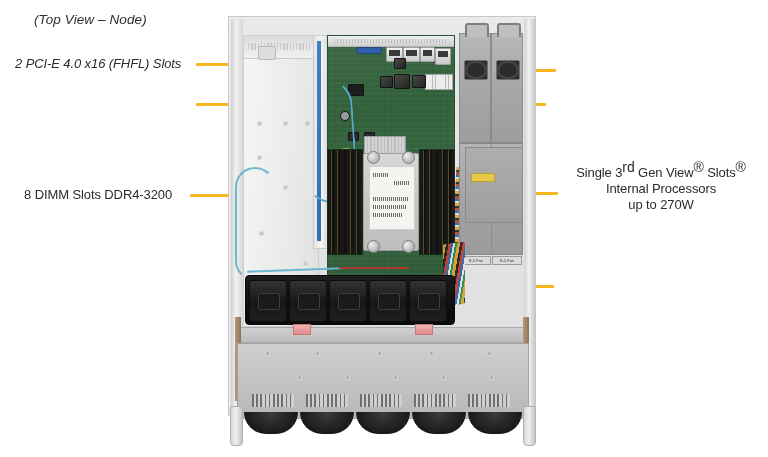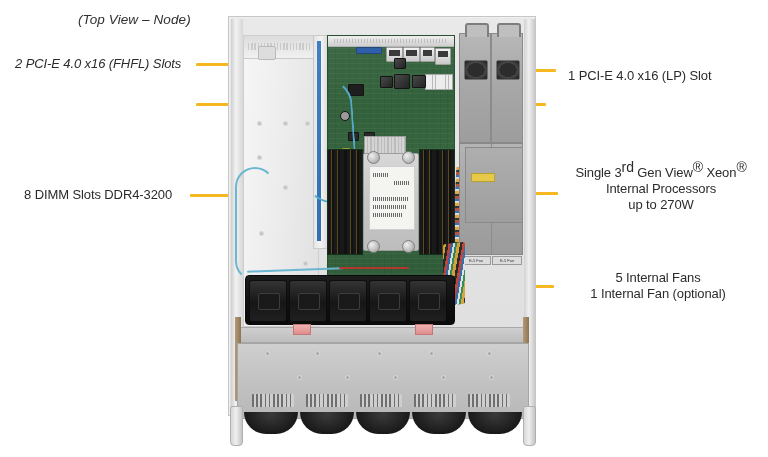--- a/index.html
+++ b/index.html
@@ -7,21 +7,21 @@
     width:768px;height:457px;position:relative;overflow:hidden;
     font-family:"Liberation Sans", sans-serif;
     color:#2b2b2b;
   }
   .diagram{position:absolute;left:0;top:0;width:768px;height:457px;}
 
   
   .title{
     position:absolute;left:34px;top:12px;
     font-style:italic;font-size:13.5px;font-weight:500;color:#2f2f2f;
-    letter-spacing:.1px;white-space:nowrap;margin-left:44px;
+    letter-spacing:.1px;white-space:nowrap;
   }
   .label{
     position:absolute;font-size:13px;color:#2b2b2b;white-space:nowrap;
     letter-spacing:-.1px;line-height:15px;
   }
   .label.r{text-align:left;}
   .label.multi{line-height:16px;}
   .lbl-pcie-fhfl{left:15px;top:56px;font-style:italic;}
   .lbl-m2{left:15px;top:96px;}
   .lbl-dimm{left:24px;top:187px;}
@@ -312,32 +312,27 @@
 </head>
 <body>
 
 <div class="diagram">
 
   <div class="title">(Top View – Node)</div>
 
   <div class="label lbl-pcie-fhfl">2 PCI-E 4.0 x16 (FHFL) Slots</div>
   <div class="label lbl-dimm">8 DIMM Slots DDR4-3200</div>
 
-  <div class="label r lbl-lp">1 PCI-E 4.0 x16 (LP) Slot</div>
 
   <div class="label multi lbl-cpu">
-    <span><span>Single 3</span><sup>rd</sup><span> Gen View</span><sup>®</sup><span> Xeon</span><sup>®</sup></span><br>
+    <span><span>Single 3</span><sup>rd</sup><span> Gen View</span><sup>®</sup><span> Slots</span><sup>®</sup></span><br>
     <span>Internal Processors</span><br>
     <span>up to 270W</span>
   </div>
 
-  <div class="label multi lbl-fans">
-    <span>5 Internal  Fans</span><br>
-    <span>1 Internal  Fan (optional)</span>
-  </div>
 
   <div class="leader ld-fhfl"></div>
   <div class="dot dot-fhfl"></div>
 
   <div class="leader ld-m2"></div>
 
   <div class="leader ld-dimm"></div>
   <div class="dot dot-dimm"></div>
 
   <div class="leader ld-lp"></div>

